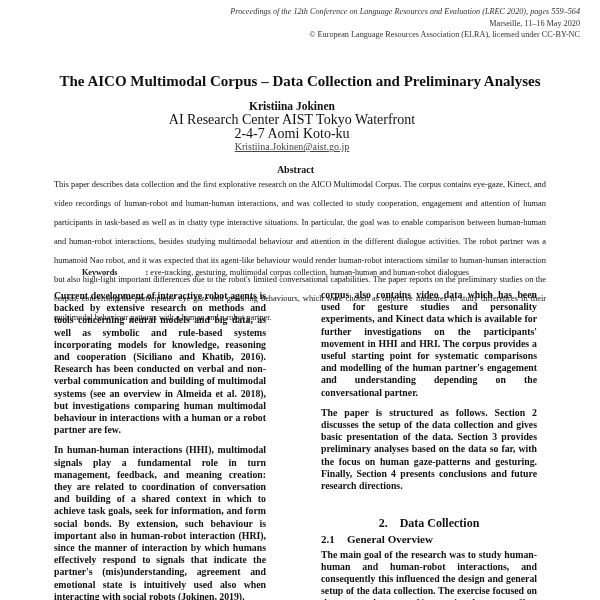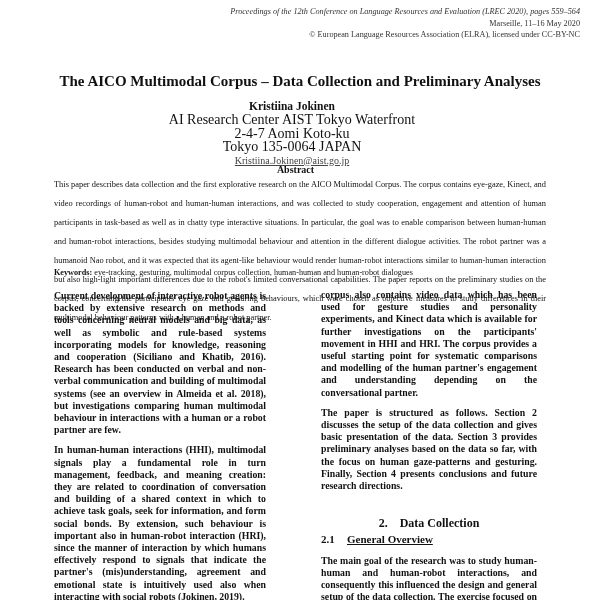--- a/index.html
+++ b/index.html
@@ -12,47 +12,46 @@
            font-weight:bold; font-size:15px;margin-top:11px; }
   .author { position:absolute; left:0; right:16px; top:99px; text-align:center; }
   .author .name { font-weight:bold; font-size:11.5px; line-height:14px; }
   .author .aff { font-size:14px; line-height:13.6px; }
   .author .email { font-size:10px; line-height:13.6px; text-decoration:underline; color:#444; }
   .abs-h { position:absolute; left:0; right:9px; top:164px; text-align:center;
            font-weight:bold; font-size:10px; }
   .abs { position:absolute; left:54px; right:54px; top:175px; font-size:8.4px;
          line-height:19px; text-align:justify; }
   .kw { position:absolute; left:54px; right:30px; top:268px; font-size:8.2px; }
-  .kw b { font-weight:bold; }
+  .kw b { font-weight:bold;margin-left:28px; }
   .col { position:absolute; top:290px; width:212px; font-size:9.8px;
          line-height:12.2px; text-align:justify; }
   .colL { left:54px; }
   .colR { left:321px; top:289px; width:216px; }
   .col p { margin:0 0 8px 0;font-weight:bold; }
   .sec { text-align:center; font-weight:bold; font-size:12px; margin:0 0 4px 0; }
-  .subsec { font-weight:bold; font-size:11px; margin:0 0 9px 0;text-decoration:underline; }
+  .subsec { font-weight:bold; font-size:11px; margin:0 0 3px 0; }
   .subsec .n { display:inline-block; width:26px; }
   .sec .n { margin-right:12px; }
 </style>
 </head>
 <body>
 
 <div class="hdr">
   <div class="l1">Proceedings of the 12th Conference on Language Resources and Evaluation (LREC 2020), pages 559–564</div>
   <div>Marseille, 11–16 May 2020</div>
   <div>© European Language Resources Association (ELRA), licensed under CC-BY-NC</div>
 </div>
 
 <div class="title">The AICO Multimodal Corpus – Data Collection and Preliminary Analyses</div>
 
 <div class="author">
   <div class="name">Kristiina Jokinen</div>
   <div class="aff">AI Research Center AIST Tokyo Waterfront</div>
   <div class="aff">2-4-7 Aomi Koto-ku</div>
-  <div class="aff">Tokyo 135-0064 JAPAN</div>
   <div class="email">Kristiina.Jokinen@aist.go.jp</div>
 </div>
 
 <div class="abs-h">Abstract</div>
 <div class="abs">This paper describes data collection and the first explorative research on the AICO Multimodal Corpus. The corpus contains eye-gaze, Kinect, and video recordings of human-robot and human-human interactions, and was collected to study cooperation, engagement and attention of human participants in task-based as well as in chatty type interactive situations. In particular, the goal was to enable comparison between human-human and human-robot interactions, besides studying multimodal behaviour and attention in the different dialogue activities. The robot partner was a humanoid Nao robot, and it was expected that its agent-like behaviour would render human-robot interactions similar to human-human interaction but also high-light important differences due to the robot's limited conversational capabilities. The paper reports on the preliminary studies on the corpus, concerning the participants' eye-gaze and gesturing behaviours, which were chosen as objective measures to study differences in their multimodal behaviour patterns with a human and a robot partner.</div>
 
 <div class="kw"><b>Keywords</b><b>: </b><span>eye-tracking, gesturing, multimodal corpus collection, human-human and human-robot dialogues</span></div>
 
 <div class="col colL">
   <p>Current development of interactive robot agents is backed by extensive research on methods and tools concerning neural models and big data, as well as symbolic and rule-based systems incorporating models for knowledge, reasoning and cooperation (Siciliano and Khatib, 2016). Research has been conducted on verbal and non-verbal communication and building of multimodal systems (see an overview in Almeida et al. 2018), but investigations comparing human multimodal behaviour in interactions with a human or a robot partner are few.</p>

